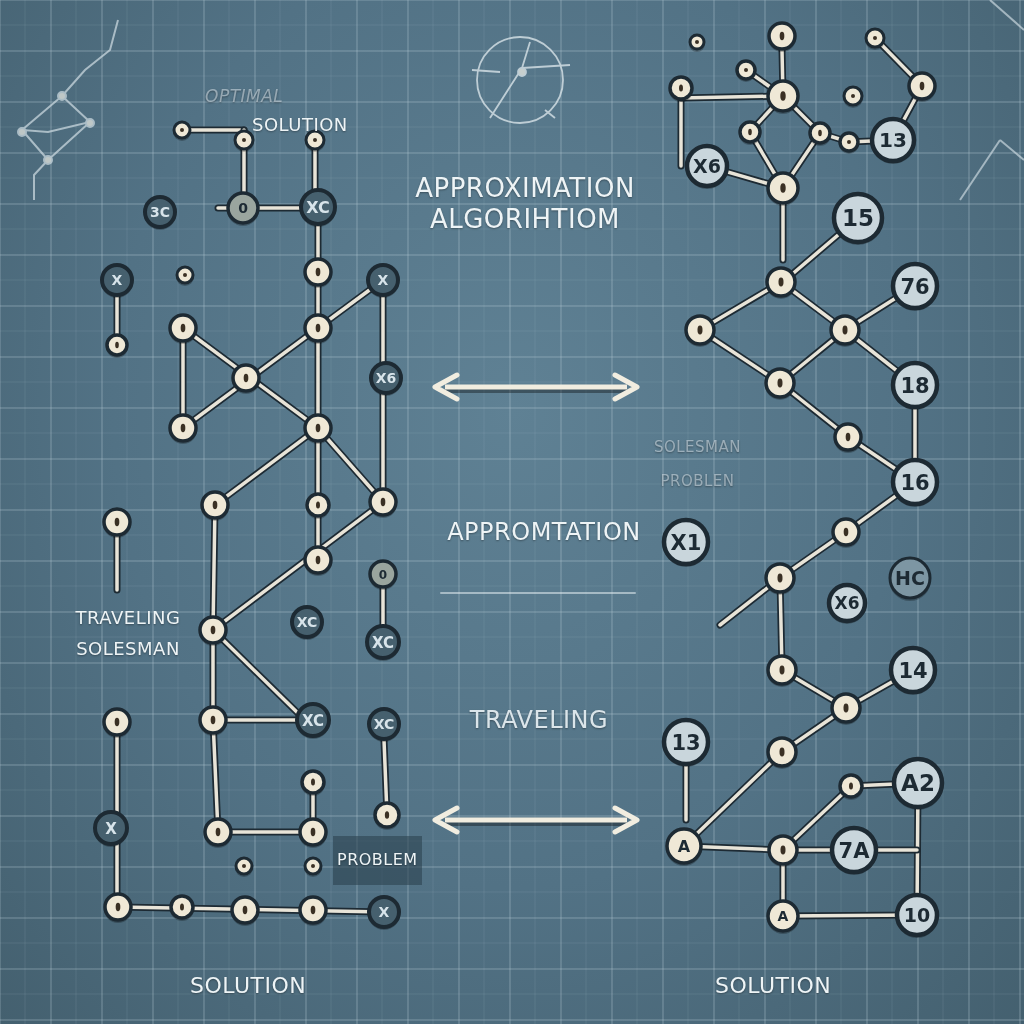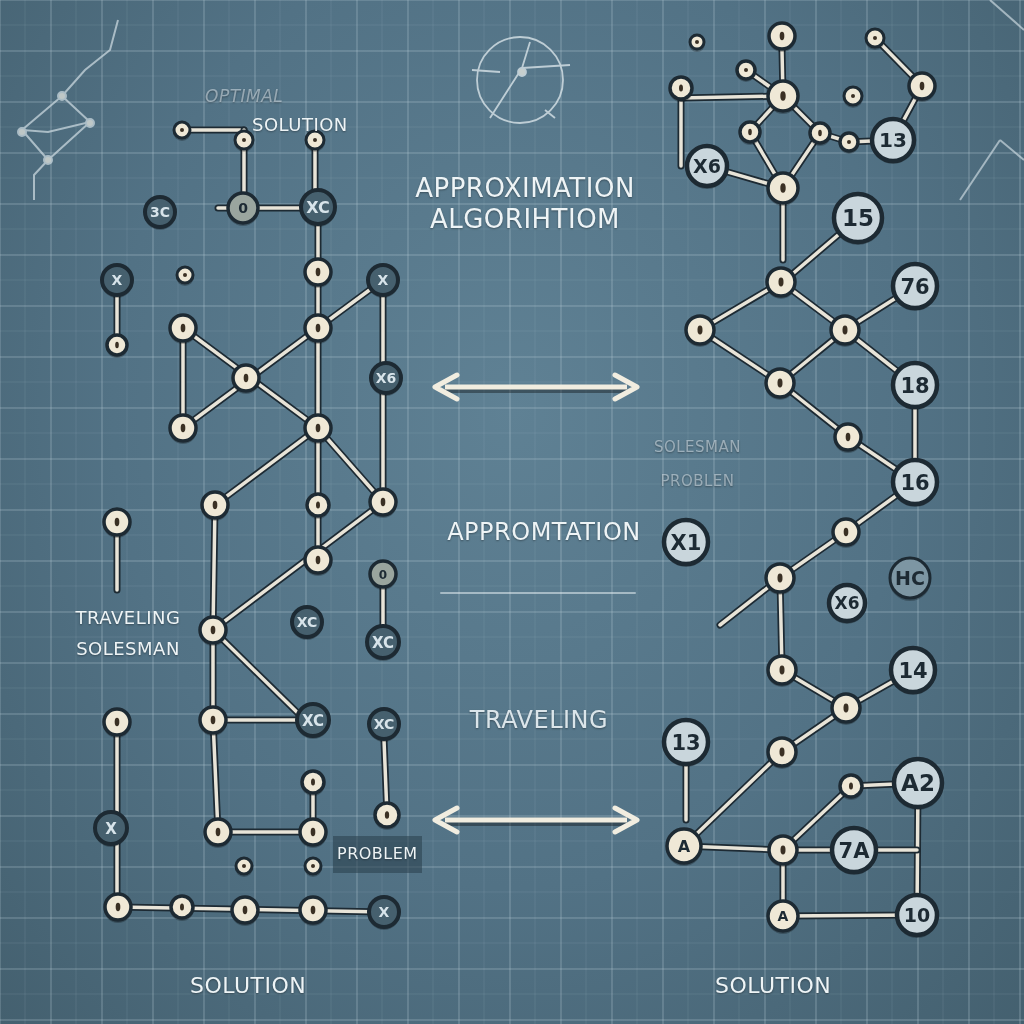--- a/index.html
+++ b/index.html
@@ -2,21 +2,21 @@
 <html><head>
 <meta charset="utf-8">
 <style>
   html, body { margin: 0; padding: 0; background: #4f6f82; }
   body { width: 1024px; height: 1024px; overflow: hidden; position: relative; font-family: "DejaVu Sans", sans-serif; }
   #canvas { position: absolute; left: 0; top: 0; width: 1024px; height: 1024px;
     background: radial-gradient(ellipse at 50% 40%, #5f8194 0%, #527285 55%, #44606f 100%); }
   svg { position: absolute; left: 0; top: 0; }
   .label { position: absolute; color: #eef4f6; letter-spacing: 0.5px; text-shadow: 0 1px 2px rgba(0,0,0,0.35); white-space: nowrap; text-align: center; line-height: 1.05; }
   .label.faint { color: rgba(220,232,238,0.55); }
-  .label.boxed { background: rgba(40,62,74,0.55); padding: 10px 4px; }
+  .label.boxed { background: rgba(40,62,74,0.55); padding: 16px 4px; }
   .underline { position: absolute; height: 2px; background: rgba(230,238,242,0.55); border-radius: 2px; }
 </style>
 </head>
 <body>
 
 <div id="canvas">
   <svg id="grid" width="1024" height="1024">
       <line x1="0" y1="0" x2="0" y2="1024" stroke="#b8ccd6" stroke-width="1" opacity="0.45"></line>
       <line x1="0" y1="0" x2="1024" y2="0" stroke="#b8ccd6" stroke-width="1" opacity="0.45"></line>
       <line x1="51" y1="0" x2="51" y2="1024" stroke="#b8ccd6" stroke-width="1" opacity="0.45"></line>

